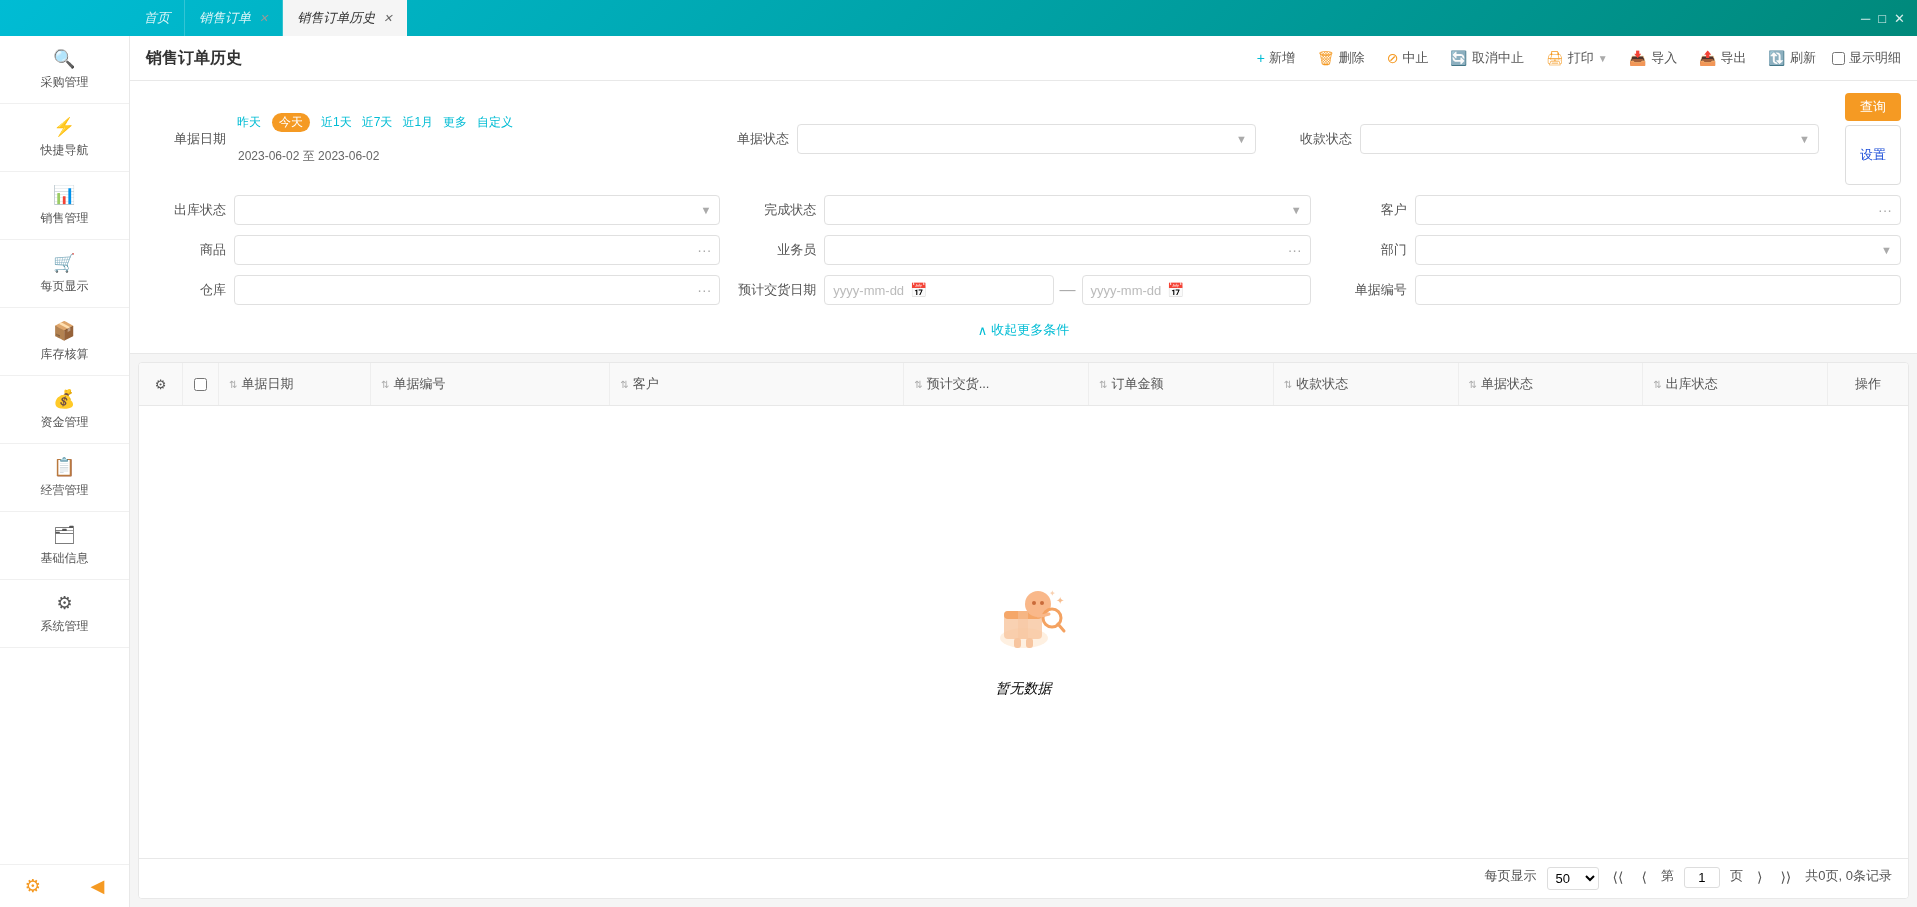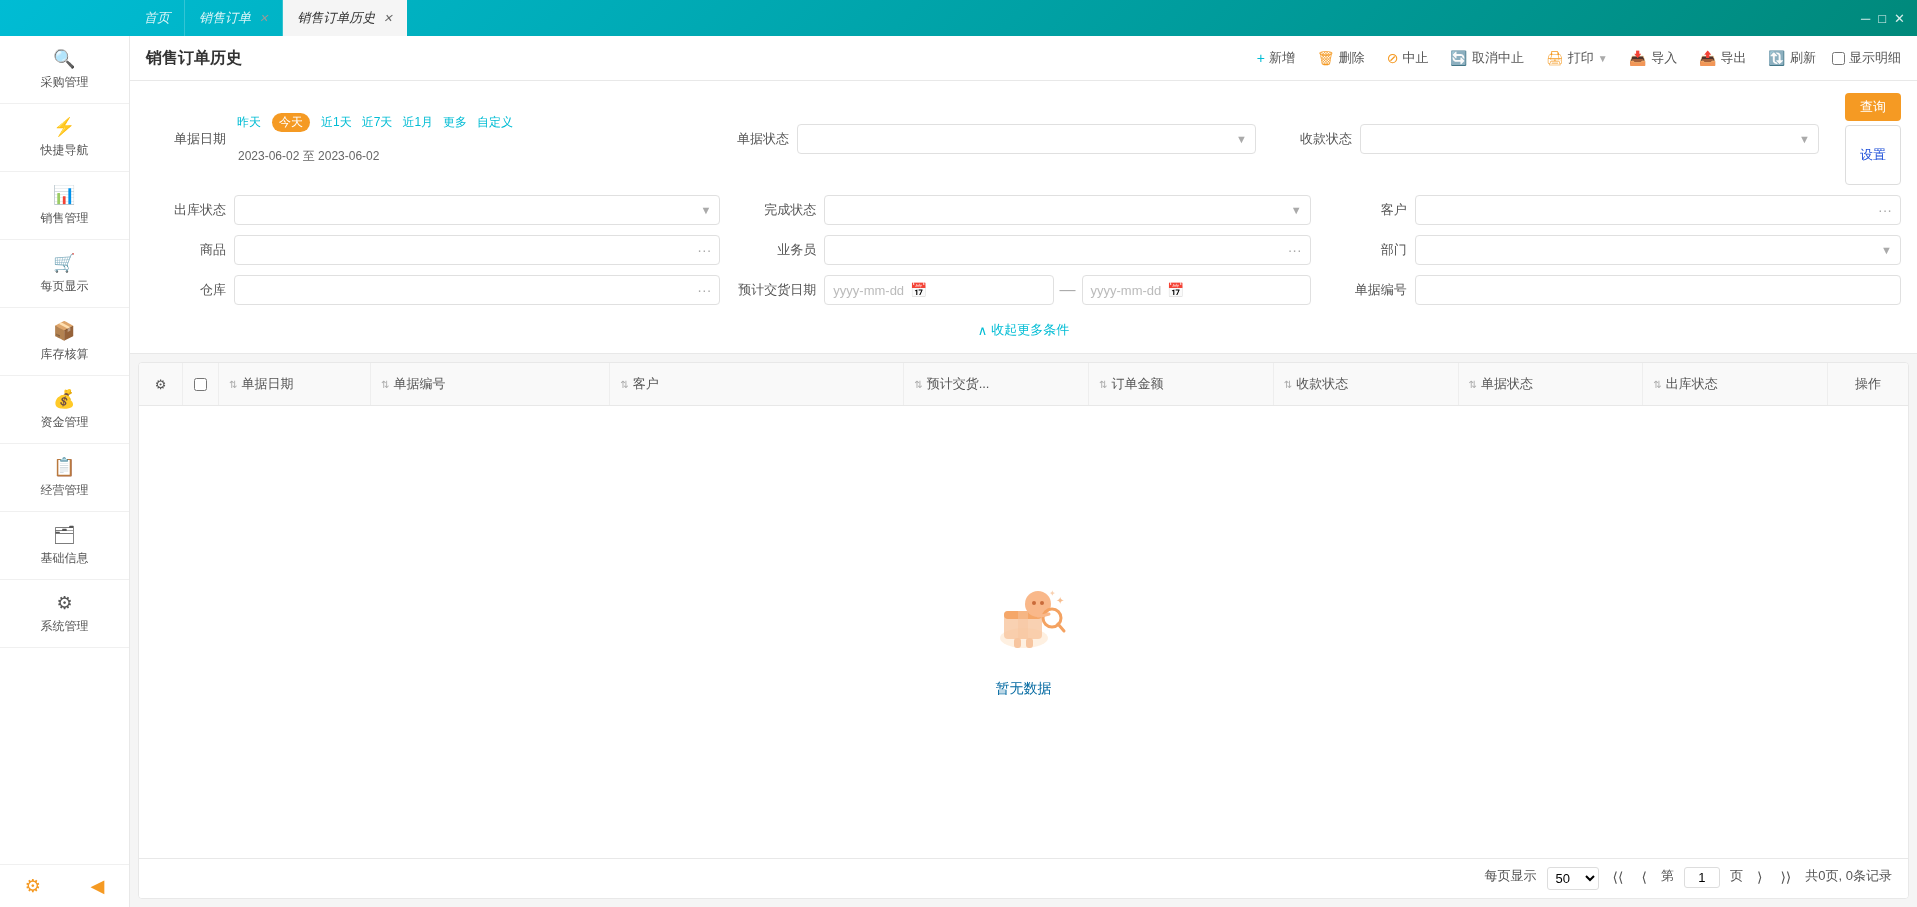--- a/index.html
+++ b/index.html
@@ -294,21 +294,22 @@
       align-items: center;
       justify-content: center;
       gap: 14px;
     }
     .empty-icon {
       width: 100px;
       height: 100px;
     }
     .empty-text {
       font-size: 14px;
-      color: #0369a1;
+      color: #000000;
+      font-style: italic;
     }
 
     
     .table-footer {
       display: flex;
       align-items: flex-start;
       justify-content: flex-end;
       padding: 8px 16px;
       border-top: 1px solid #e8e8e8;
       background: #fff;

